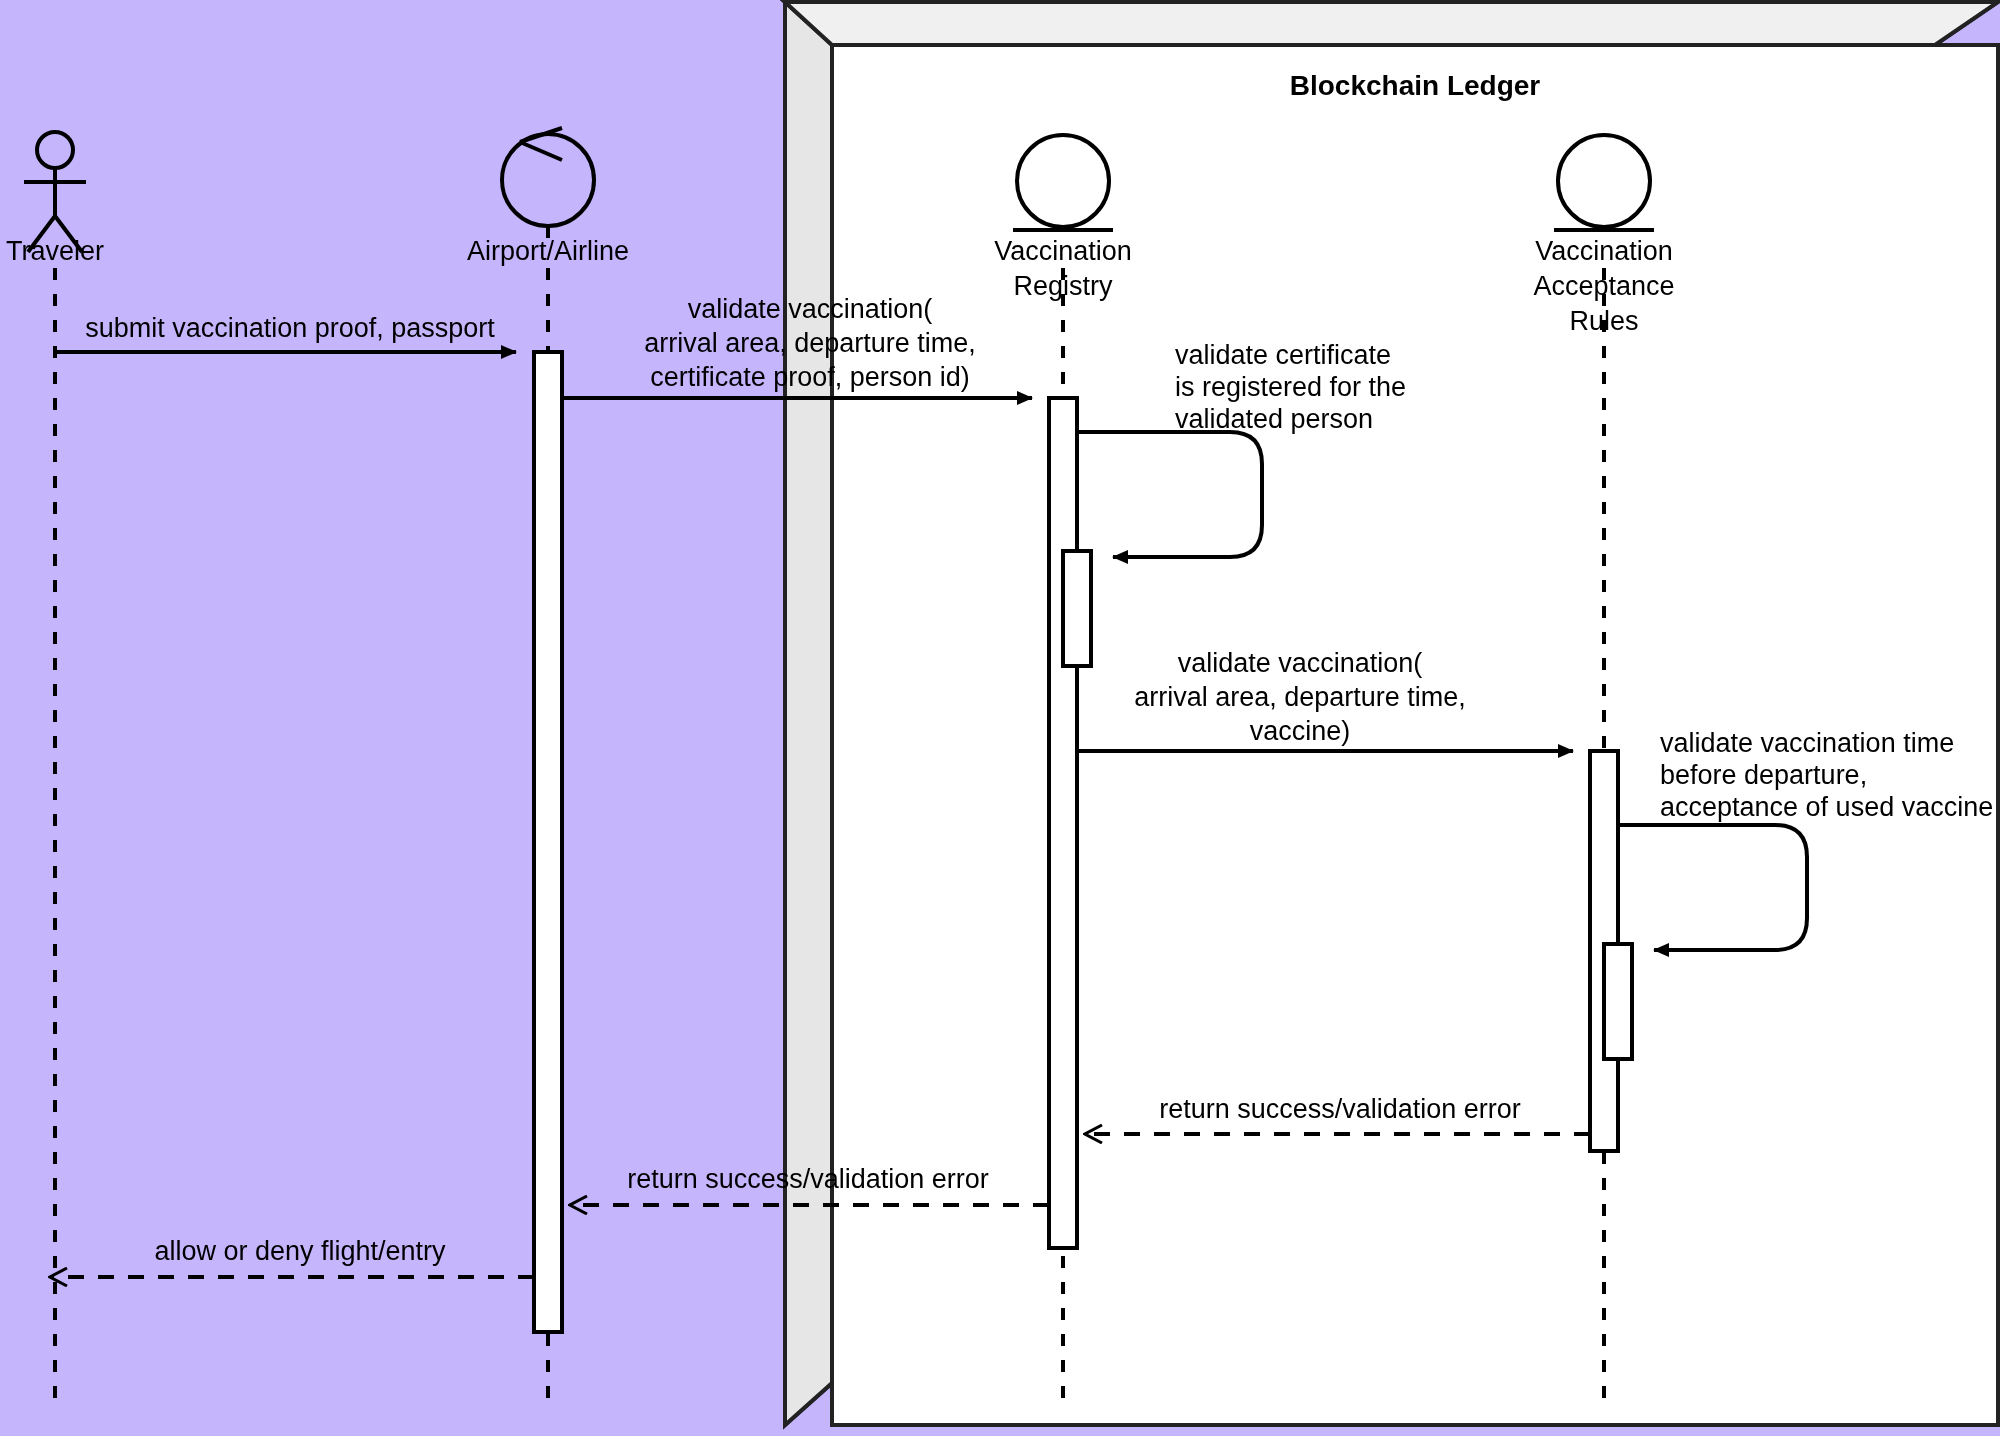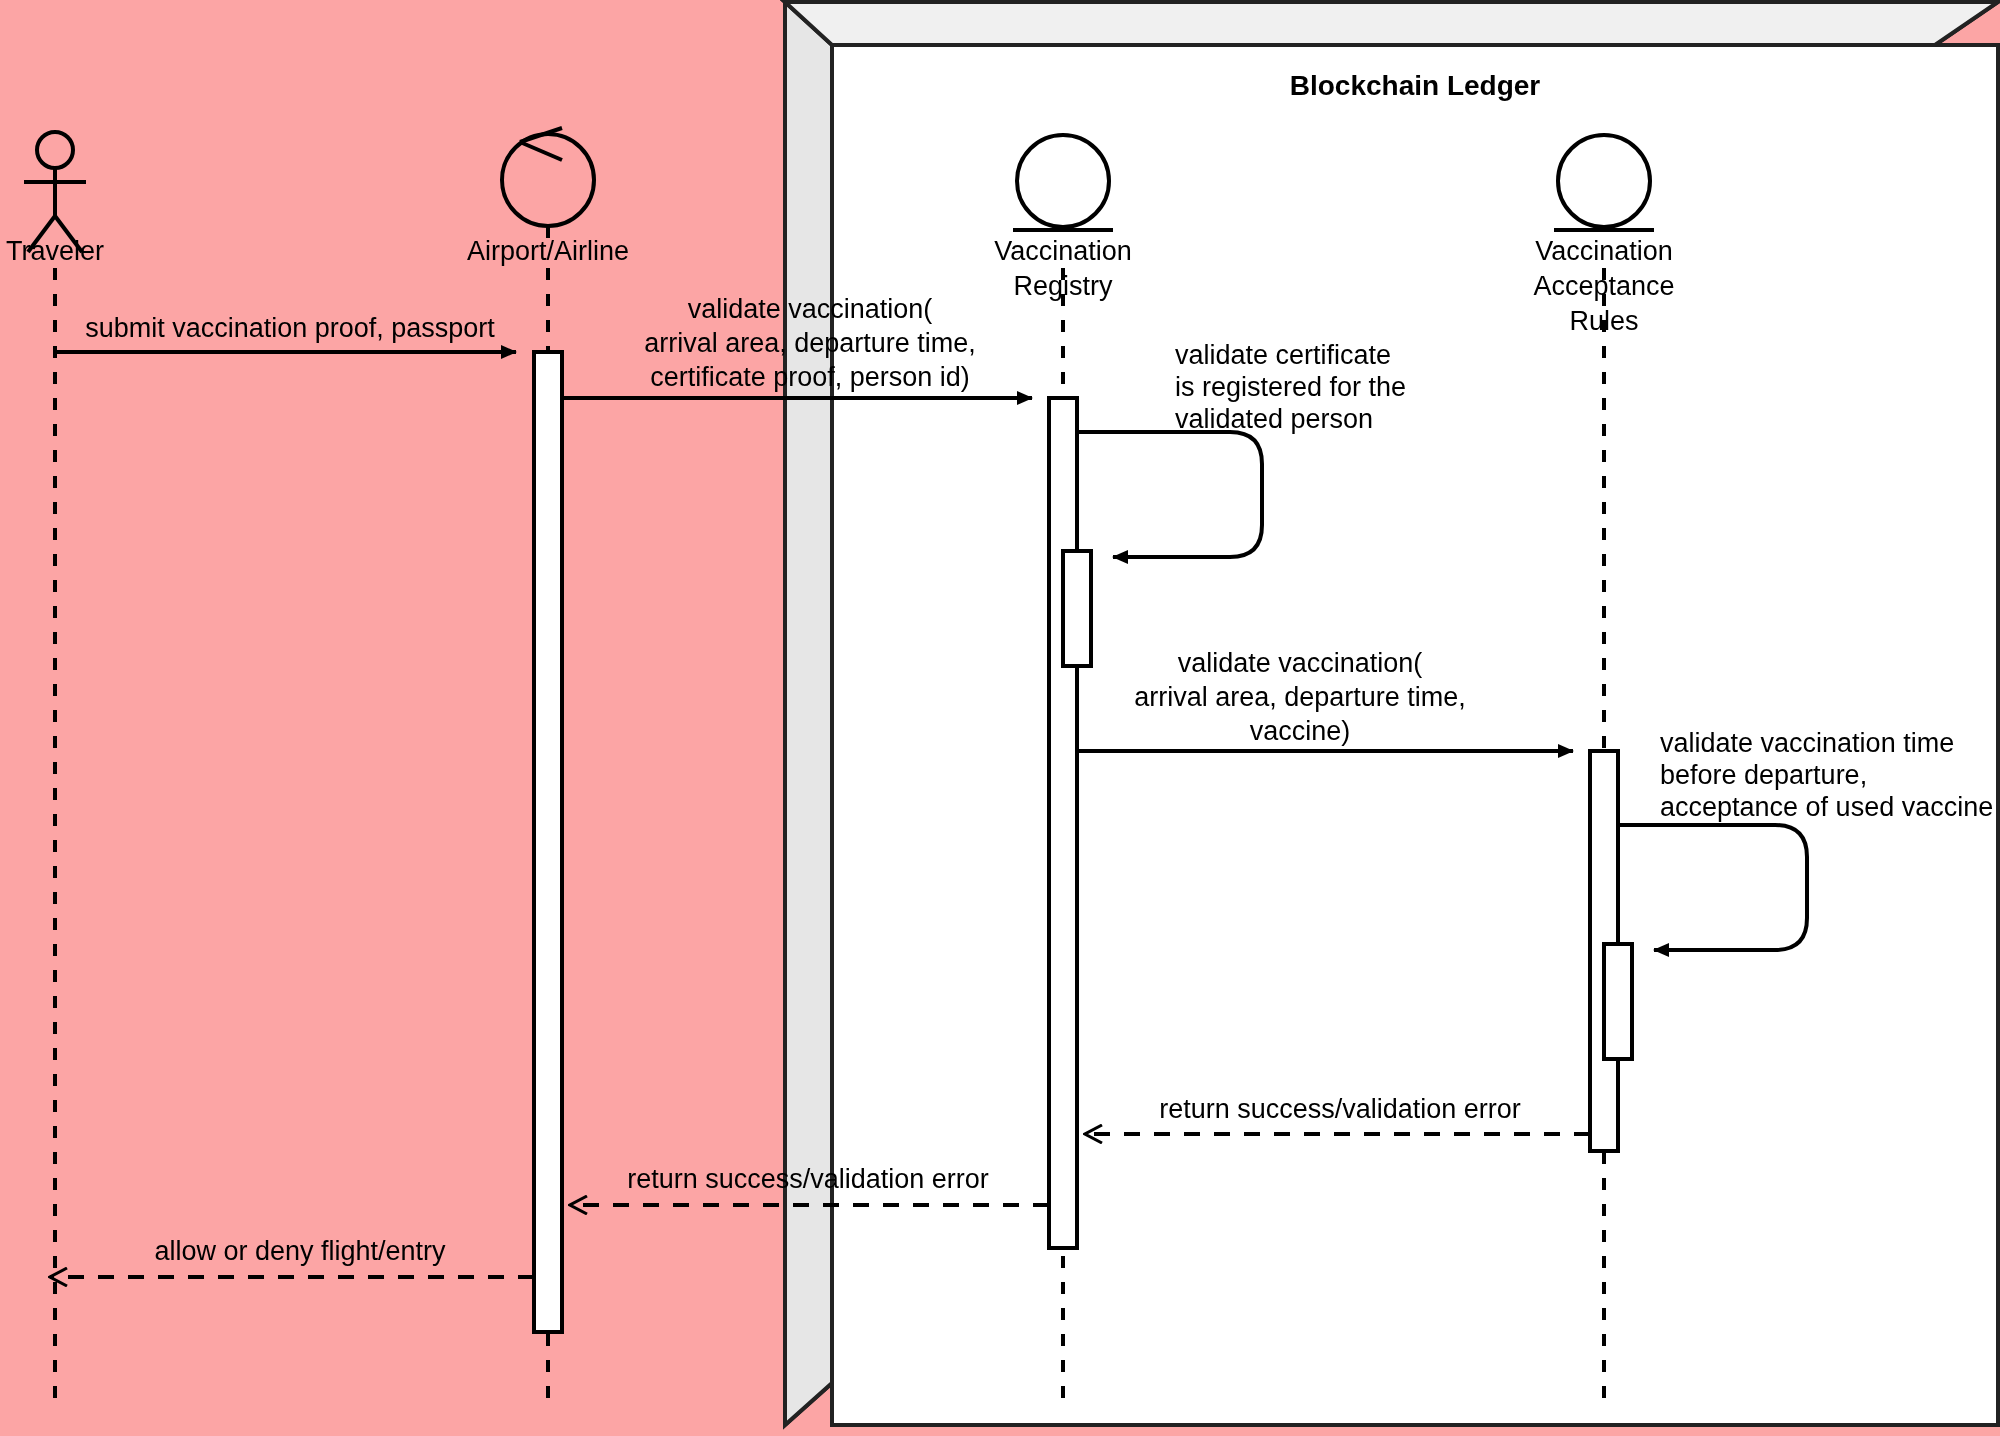--- a/index.html
+++ b/index.html
@@ -7,21 +7,21 @@
     padding: 0;
     background: #ffffff;
   }
   body {
     font-family: "Liberation Sans", sans-serif;
   }
   #canvas {
     position: relative;
     width: 2000px;
     height: 1436px;
-    background: #fca5a5;
+    background: #c4b5fd;
     overflow: hidden;
   }
   svg.diagram {
     position: absolute;
     left: 0;
     top: 0;
     width: 2000px;
     height: 1436px;
   }
   .lbl {

